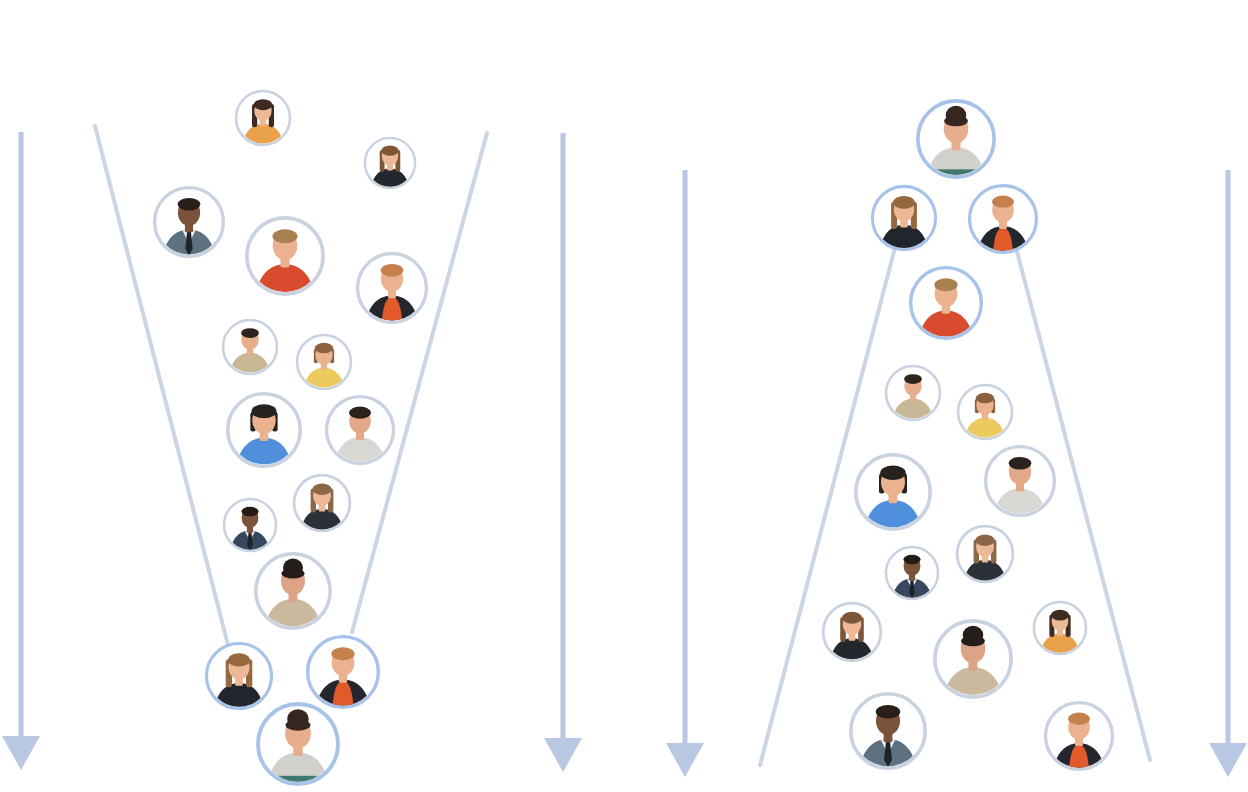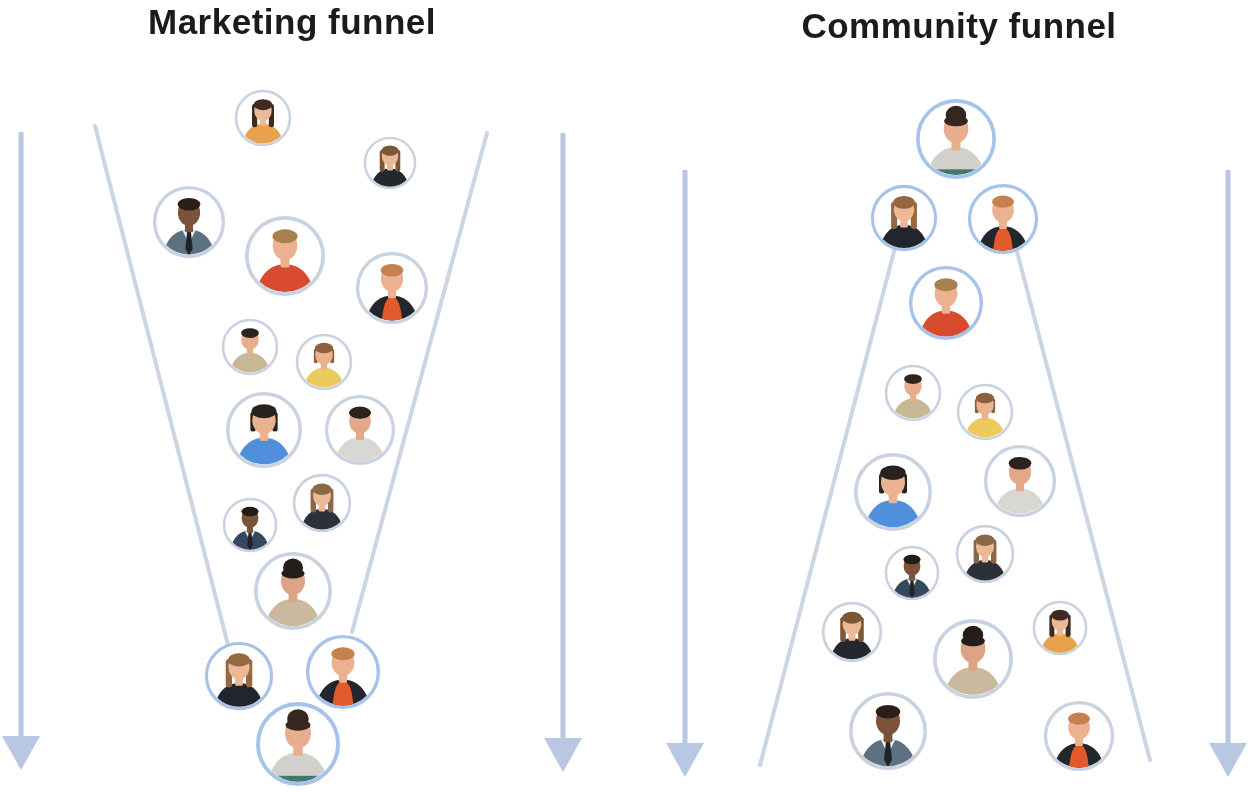--- a/index.html
+++ b/index.html
@@ -44,22 +44,20 @@
       <g>
         <line x1="685" y1="170" x2="685" y2="747" stroke="#b9c8e2" stroke-width="5"></line>
         <polygon points="666,743 704,743 685,777" fill="#b9c8e2"></polygon>
       </g>
       <g>
         <line x1="1228" y1="170" x2="1228" y2="747" stroke="#b9c8e2" stroke-width="5"></line>
         <polygon points="1209,743 1247,743 1228,777" fill="#b9c8e2"></polygon>
       </g>
     </svg>
 
-  <div class="funnel-title marketing">Marketing funnel</div>
-  <div class="funnel-title community">Community funnel</div>
 
   <div id="funnel-marketing">
       <svg viewBox="0 0 100 100" width="58" height="58" class="avatar" style="left: 234px; top: 89px;">
         <defs>
           <clipPath id="clip0">
             <circle cx="50" cy="50" r="44"></circle>
           </clipPath>
         </defs>
         <circle cx="50" cy="50" r="46.5" fill="#ffffff" stroke="#c8d2e0" stroke-width="4.5"></circle>
         <g clip-path="url(#clip0)">

